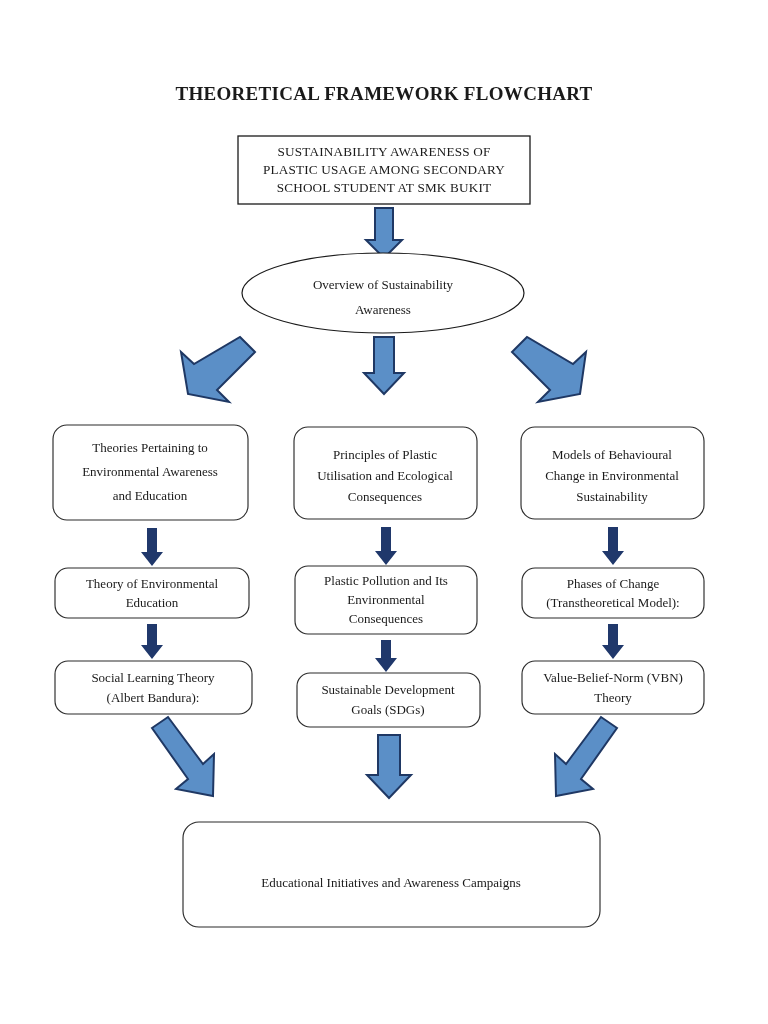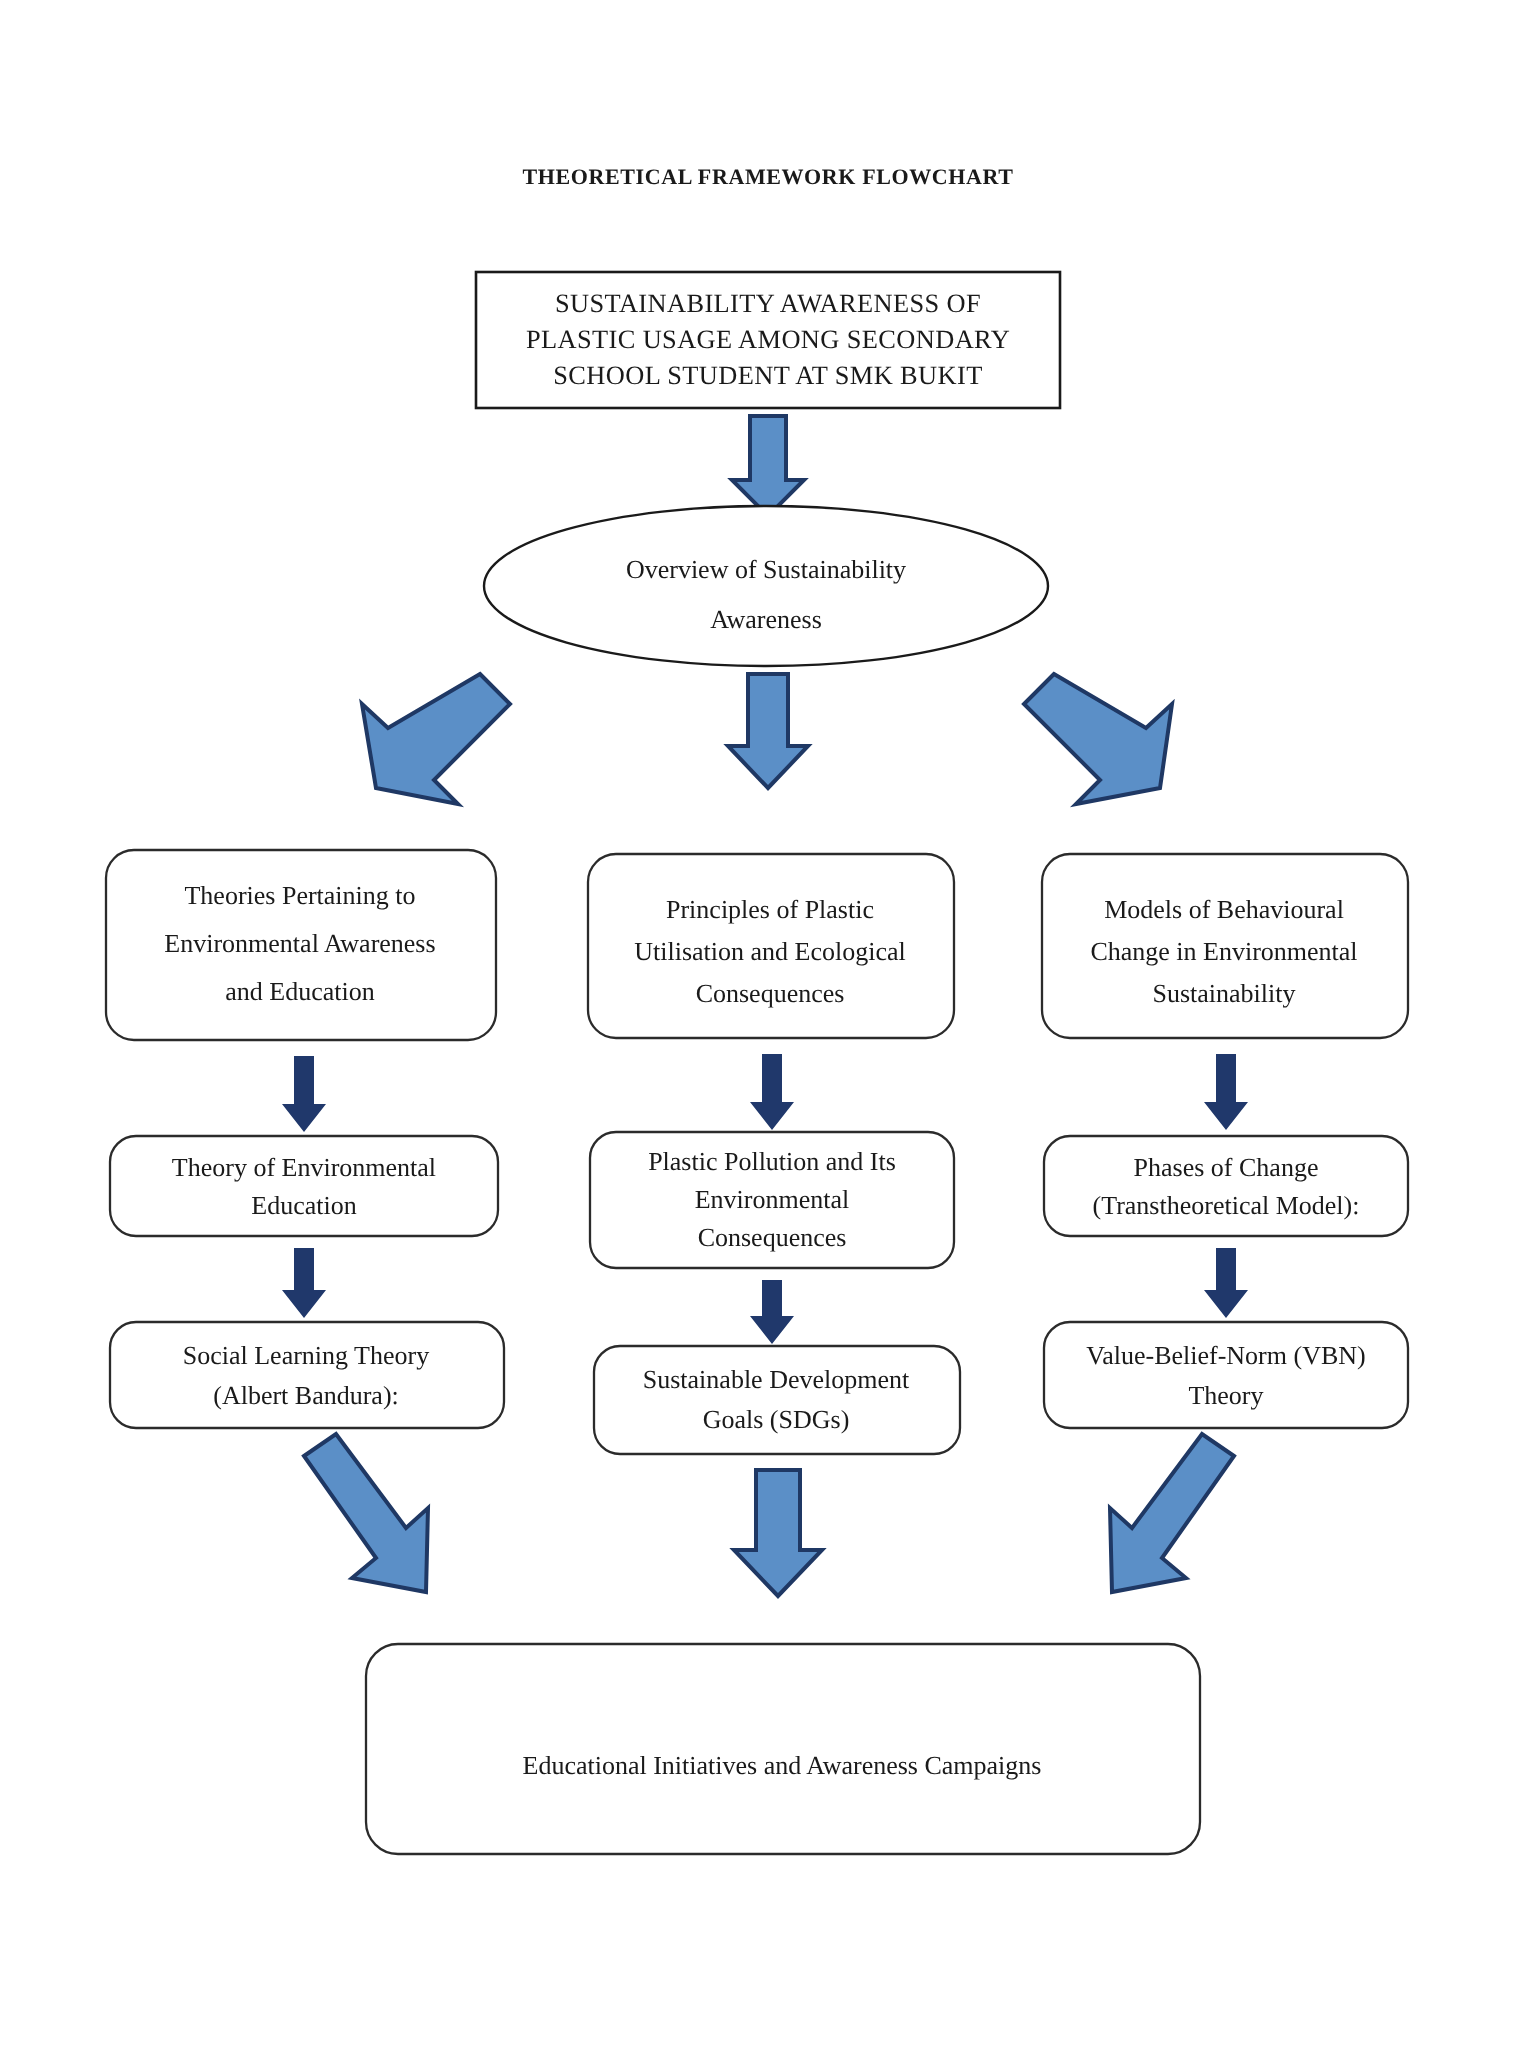--- a/index.html
+++ b/index.html
@@ -20,21 +20,21 @@
     inset: 0;
     width: 768px;
     height: 1024px;
   }
   .chart-title {
     position: absolute;
     top: 83px;
     left: 0;
     width: 768px;
     text-align: center;
-    font-size: 11px;
+    font-size: 19px;
     font-weight: bold;
     letter-spacing: 0.3px;
     font-family: "Liberation Serif", "DejaVu Serif", serif;
   }
   svg.flow-canvas {
     position: absolute;
     top: 0;
     left: 0;
     width: 768px;
     height: 1024px;

